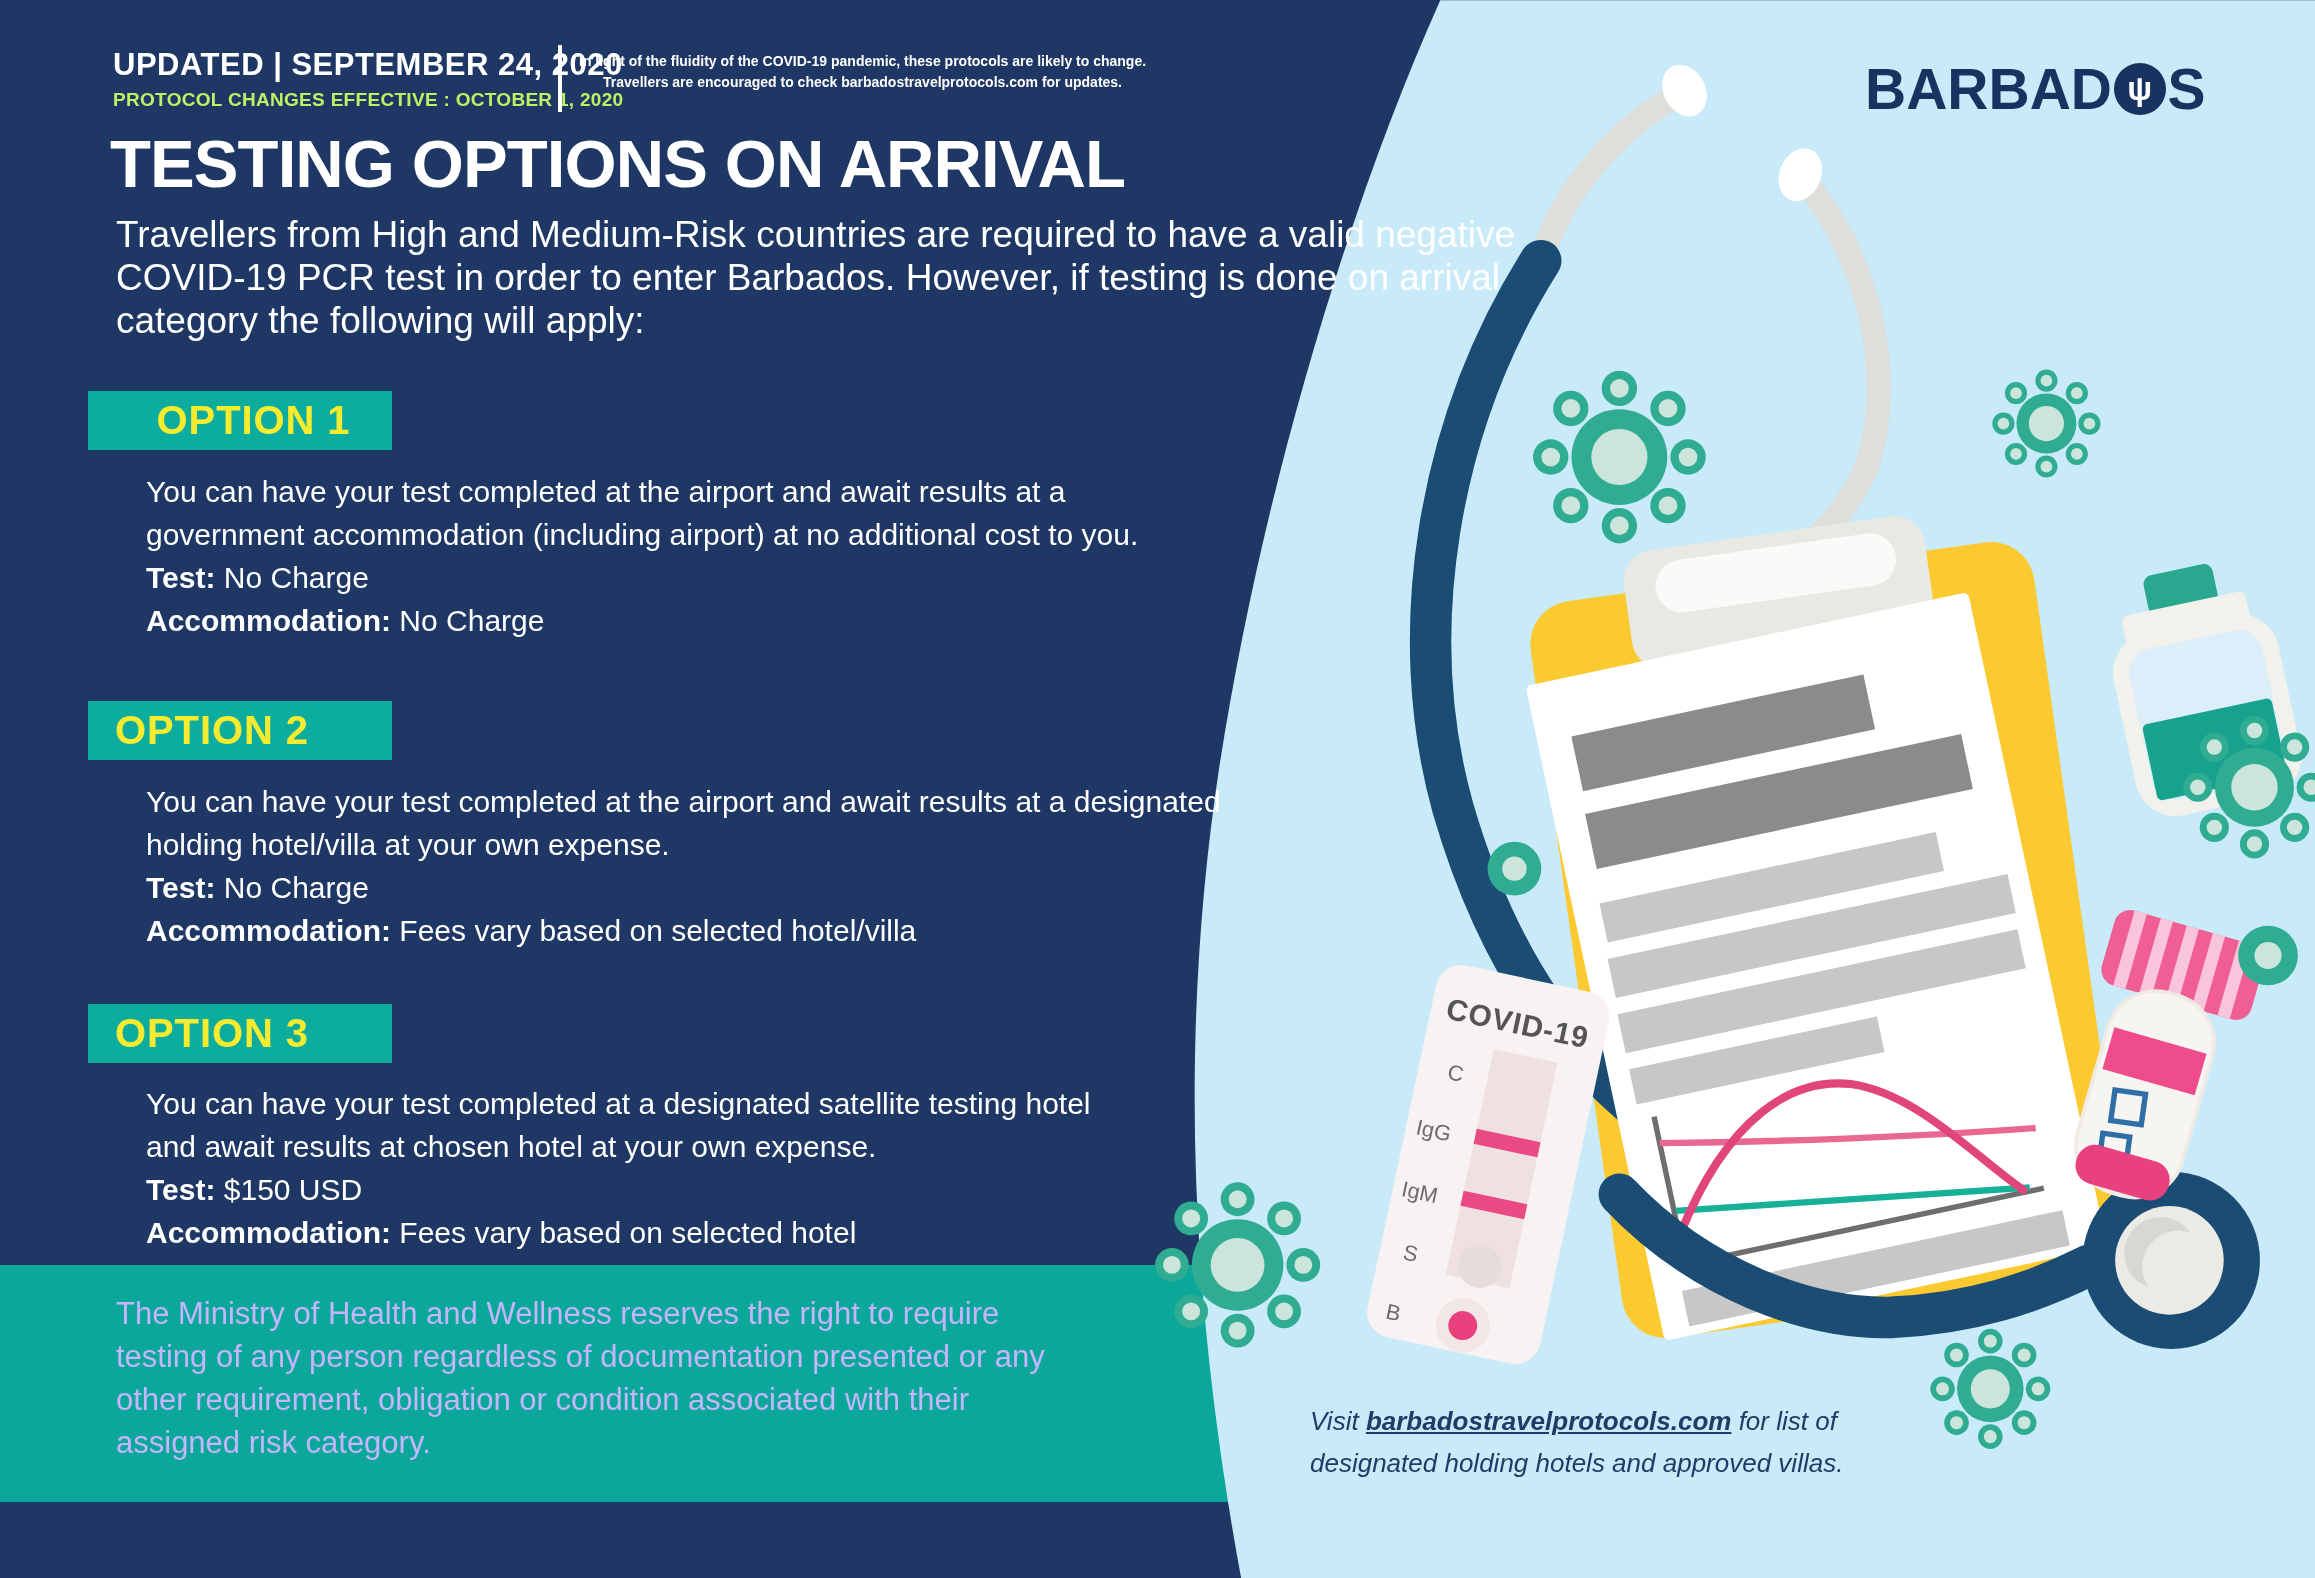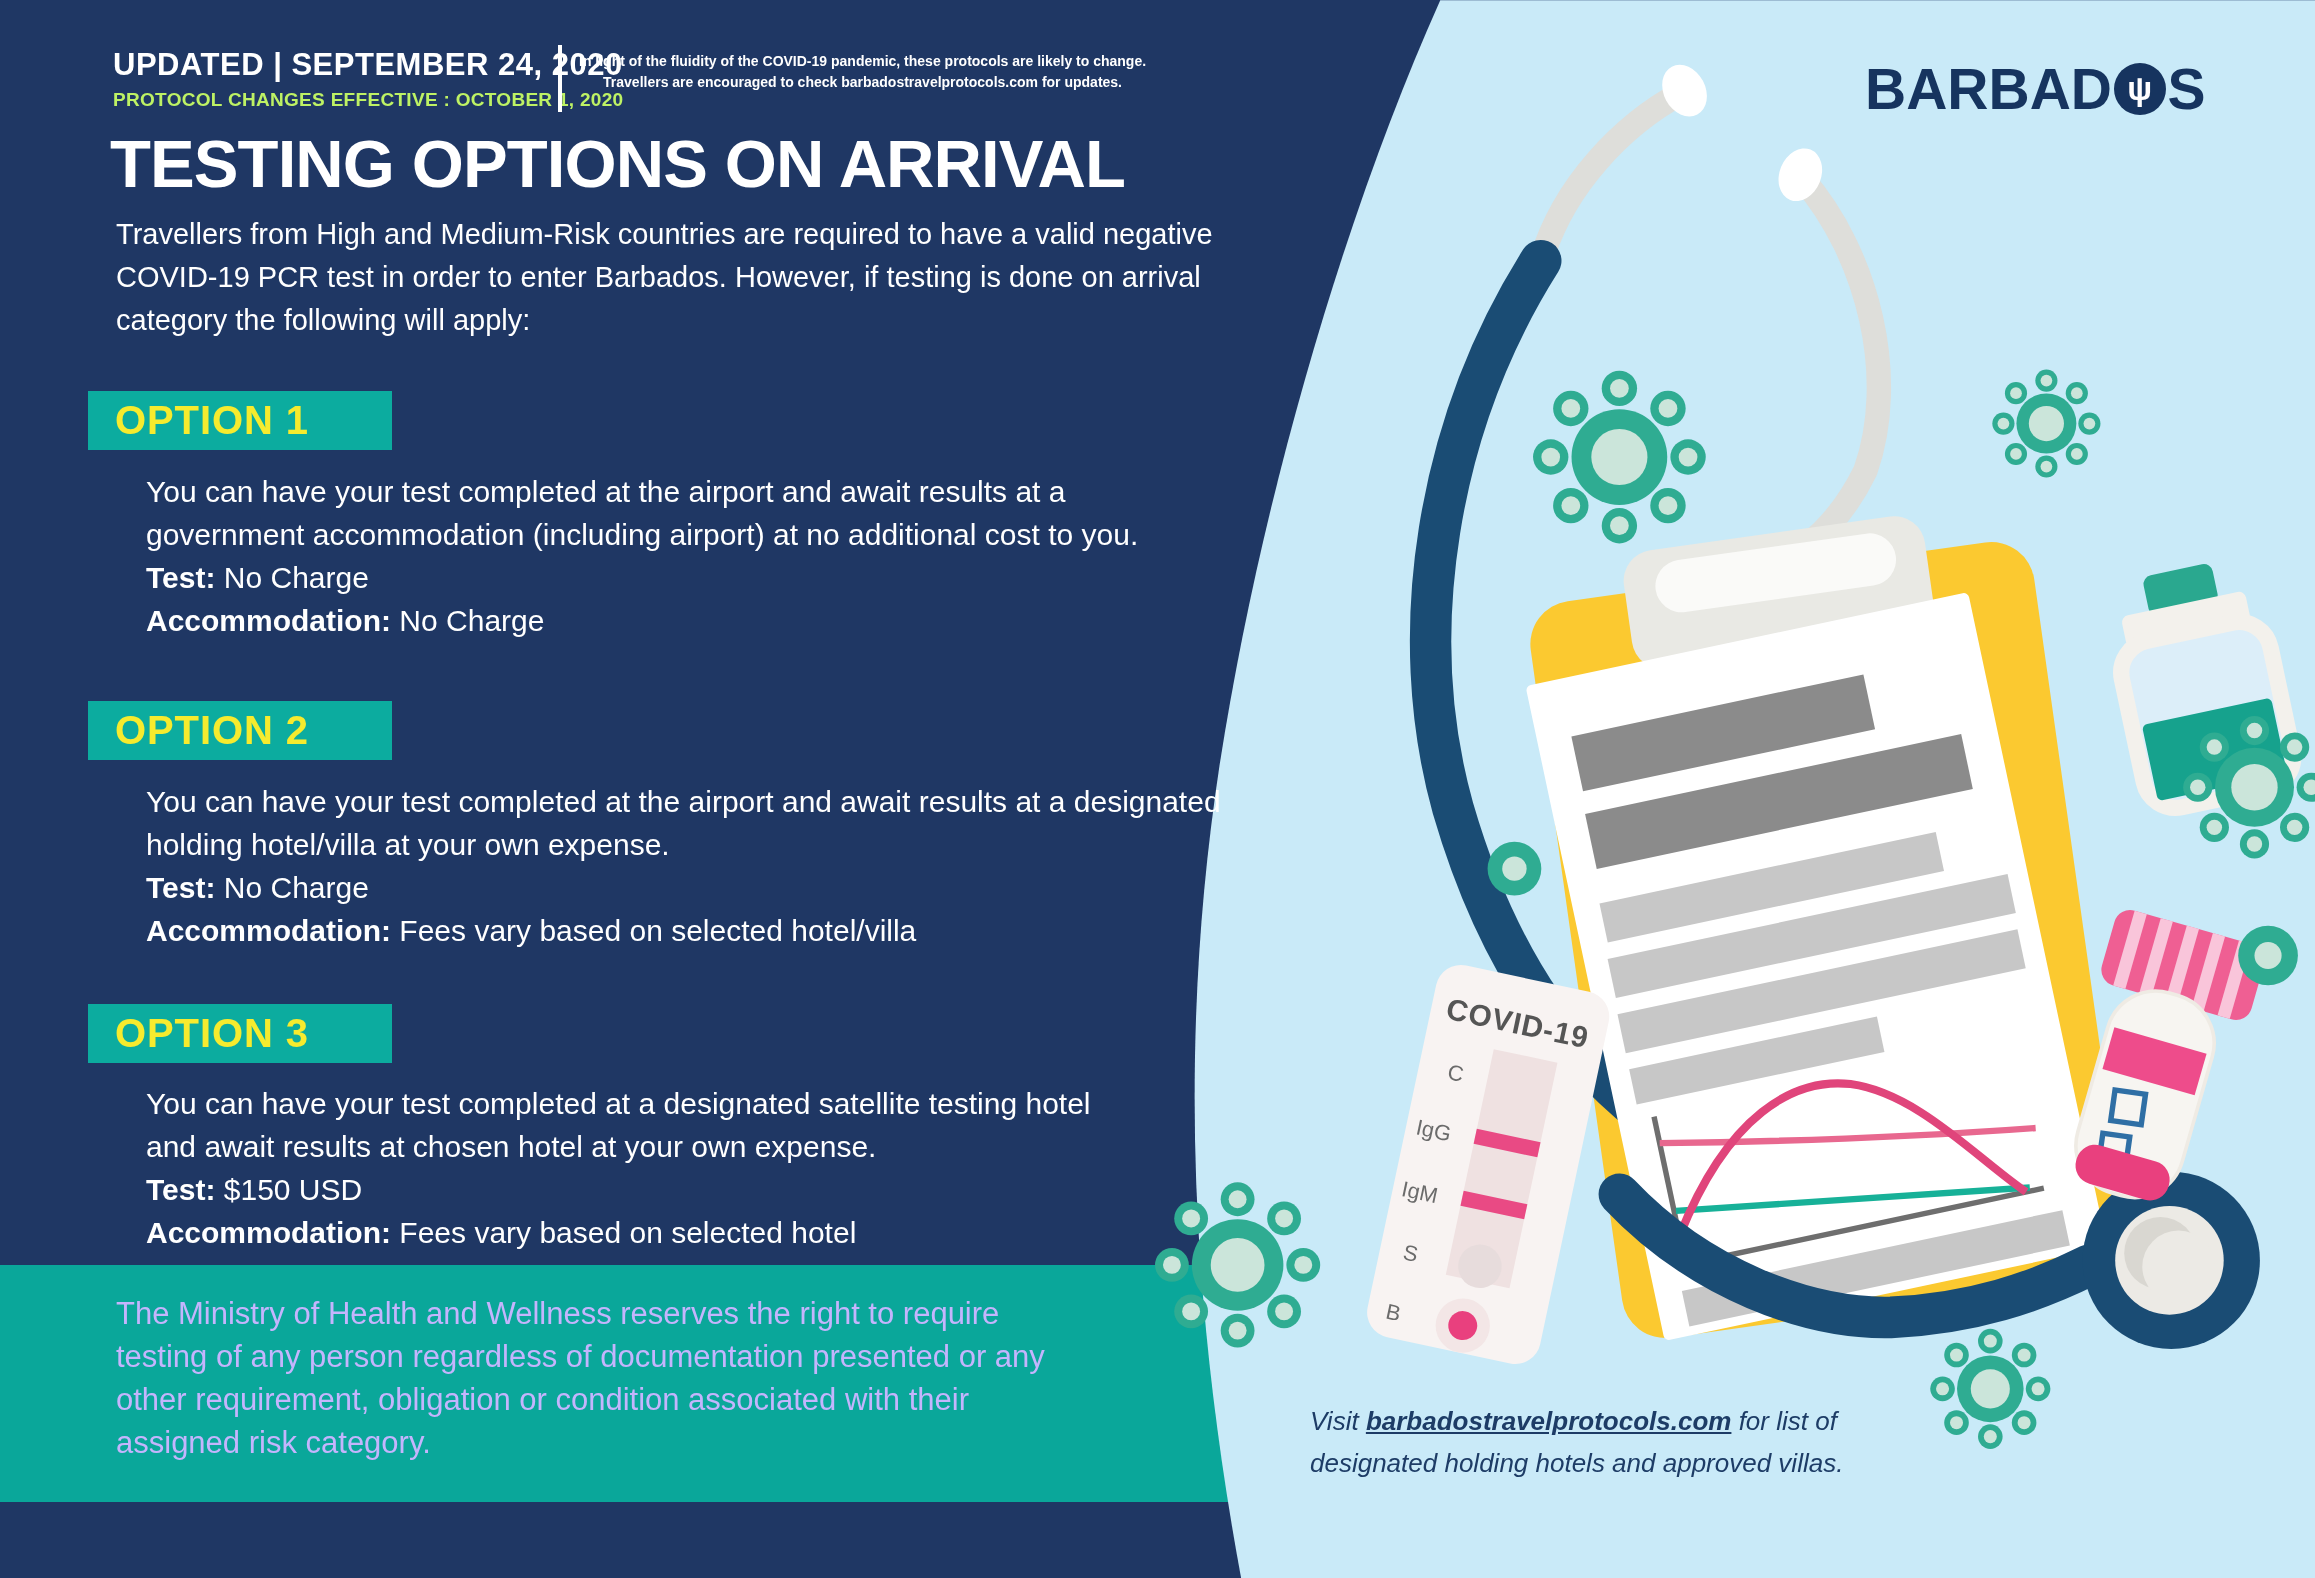--- a/index.html
+++ b/index.html
@@ -5,21 +5,21 @@
   html,body{margin:0;padding:0;background:#10264a;}
   .canvas{position:relative;width:2316px;height:1579px;overflow:hidden;
           background:#1F3764;font-family:"Liberation Sans",sans-serif;}
   .abs{position:absolute;}
   
   .updated{left:113px;top:47px;color:#FFFFFF;font-size:31px;font-weight:700;letter-spacing:0.5px;}
   .protocol{left:113px;top:89px;color:#bef264;font-size:19px;font-weight:700;letter-spacing:0.3px;}
   .divider{left:558px;top:45px;width:3.6px;height:67px;background:#FFFFFF;}
   .disclaimer{left:579px;top:51px;color:#FFFFFF;font-size:14px;font-weight:700;line-height:1.5;text-align:center;}
   .title{left:110px;top:125px;color:#FFFFFF;font-size:67px;font-weight:700;letter-spacing:-0.9px;}
-  .intro{left:116px;top:213px;color:#FFFFFF;font-size:29px;line-height:43px;}
+  .intro{left:116px;top:213px;color:#FFFFFF;font-size:37px;line-height:43px;}
   .badge{width:304px;height:59px;background:#0CAC9F;display:flex;align-items:center;
          padding-left:27px;box-sizing:border-box;}
   .badge span{color:#F6EB2E;font-size:40px;font-weight:800;letter-spacing:0.9px;}
   .optbody{color:#FFFFFF;font-size:30px;line-height:43px;margin-left:30px;}
   .optbody b{font-weight:700;}
   .tealband{left:0;top:1265px;width:1285px;height:237px;background:#0AA79A;}
   .notice{left:116px;top:1292px;color:#c4b5fd;font-size:31px;line-height:43px;z-index:5;}
   
   .logo{left:1865px;top:56px;display:flex;align-items:center;z-index:6;
         color:#16345F;font-size:57px;font-weight:900;letter-spacing:0;}
@@ -169,21 +169,21 @@
   </div>
 
   <div class="abs txt title">TESTING OPTIONS ON ARRIVAL</div>
 
   <div class="abs txt intro">
     <div>Travellers from High and Medium-Risk countries are required to have a valid negative</div>
     <div>COVID-19 PCR test in order to enter Barbados. However, if testing is done on arrival</div>
     <div>category the following will apply:</div>
   </div>
 
-  <div class="abs txt badge" style="left:88px;top:391px;">
+  <div class="abs txt badge" style="left:88px;top:391px;justify-content:center;">
     <span>OPTION 1</span>
   </div>
   <div class="abs txt optbody" style="left:116px;top:470px;">
     <div>You can have your test completed at the airport and await results at a</div>
     <div>government accommodation (including airport) at no additional cost to you.</div>
     <div><b>Test:</b><span> No Charge</span></div>
     <div><b>Accommodation:</b><span> No Charge</span></div>
   </div>
 
   <div class="abs txt badge" style="left:88px;top:701px;">

